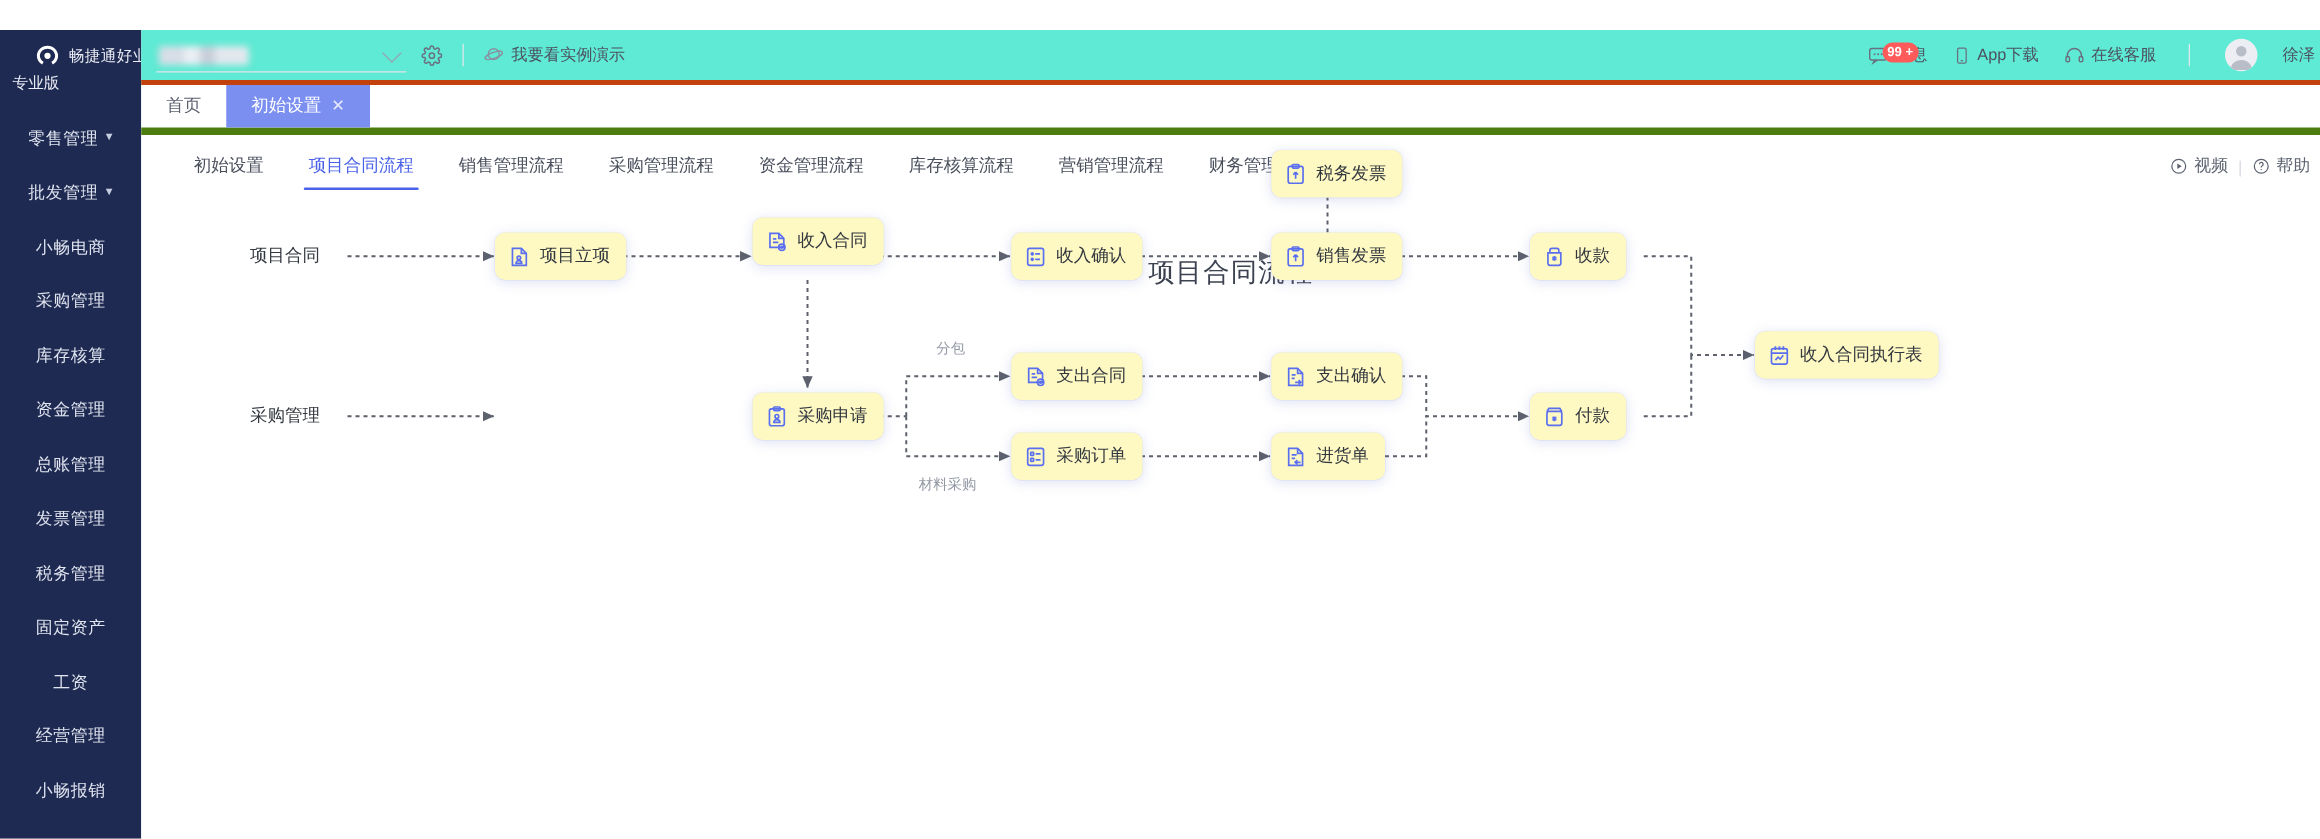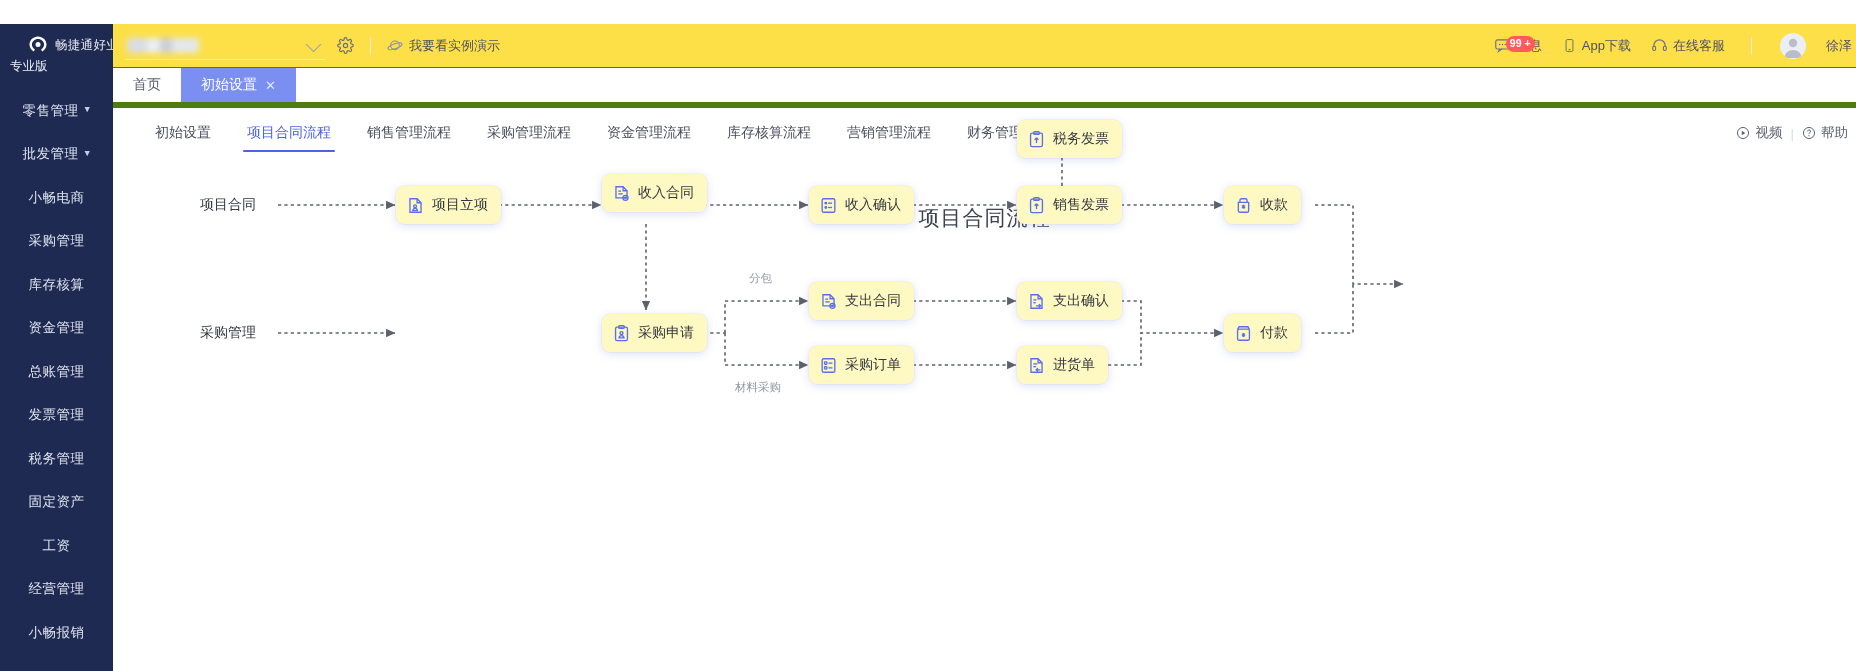--- a/index.html
+++ b/index.html
@@ -34,21 +34,21 @@
   .nav-item {
     height: 43.5px; display: flex; align-items: center; justify-content: center;
     color: #dfe4ef; font-size: 13.5px; letter-spacing: .5px; cursor: pointer;
     position: relative; gap: 6px; font-family: Liberation Mono, monospace;
   }
   .caret { font-size: 9px; color: #c6cde0; line-height: 1; }
 
   
   .topbar {
     position: absolute; left: 113px; top: 24px; right: 0; height: 44px;
-    background: #fde047; border-bottom: 1px solid #c2410c;
+    background: #5eead4; border-bottom: 4px solid #c2410c;
     display: flex; align-items: center;
   }
   .company-select {
     margin-left: 12px; width: 200px; height: 28px; position: relative;
     display: flex; align-items: center;
   }
   .blurred {
     width: 72px; height: 15px; margin-left: 2px;
     background: linear-gradient(90deg,#d9dde7 0 28%, #eceef4 28% 46%, #c9ced9 46% 62%, #e4e7ee 62% 100%);
     filter: blur(3px); border-radius: 2px;
@@ -432,20 +432,29 @@
 
       <div class="node" style="left:1111px; top:28px;">
         <svg class="ico" viewBox="0 0 24 24" fill="none" stroke="#5a6ff0" stroke-width="1.7">
           <path d="M5.5 8h13v10.5a2 2 0 0 1-2 2h-9a2 2 0 0 1-2-2z"></path>
           <path d="M7.5 8V5.5a2 2 0 0 1 2-2h5a2 2 0 0 1 2 2V8"></path>
           <path d="M12 11v5M9.8 12.6h4.4M9.8 14.6h4.4"></path>
         </svg>
         <span>收款</span>
       </div>
 
+      <div class="node" style="left:1291px; top:107px;">
+        <svg class="ico" viewBox="0 0 24 24" fill="none" stroke="#5a6ff0" stroke-width="1.7">
+          <rect x="4" y="5" width="16" height="15.5" rx="2"></rect>
+          <path d="M4 9.5h16"></path>
+          <path d="M8 2.6v3.6M12 2.6v3.6M16 2.6v3.6"></path>
+          <path d="M8 16.5l2.6-3 2.2 2 3.2-3.8"></path>
+        </svg>
+        <span>收入合同执行表</span>
+      </div>
 
       <div class="node" style="left:489px; top:156px;">
         <svg class="ico" viewBox="0 0 24 24" fill="none" stroke="#5a6ff0" stroke-width="1.7">
           <rect x="4.5" y="4" width="15" height="17" rx="2"></rect>
           <rect x="8.5" y="2" width="7" height="3.6" rx="1.2"></rect>
           <circle cx="12" cy="11.5" r="1.9"></circle>
           <path d="M8.9 17.6c0-1.8 1.4-2.9 3.1-2.9s3.1 1.1 3.1 2.9z"></path>
         </svg>
         <span>采购申请</span>
       </div>

